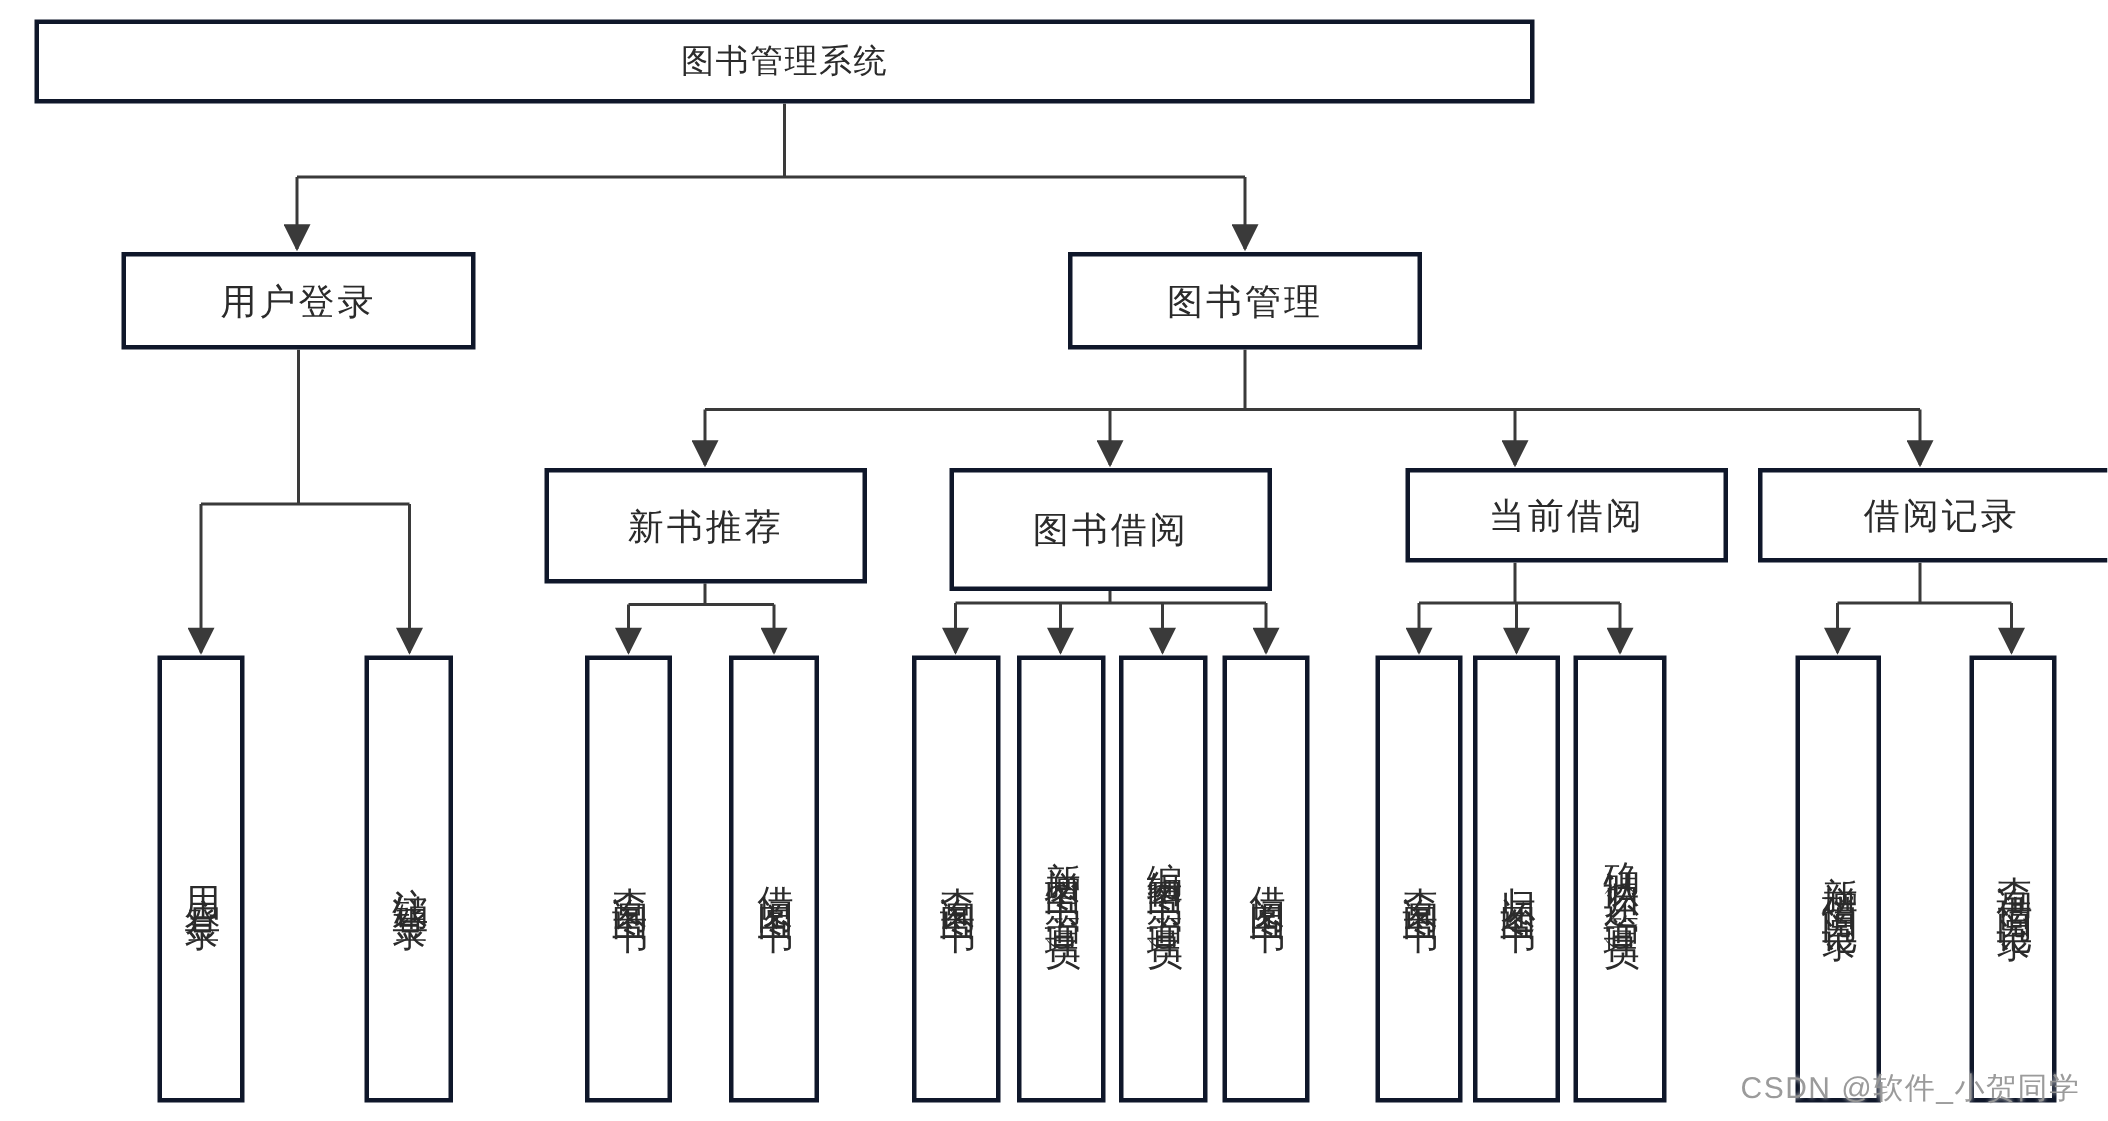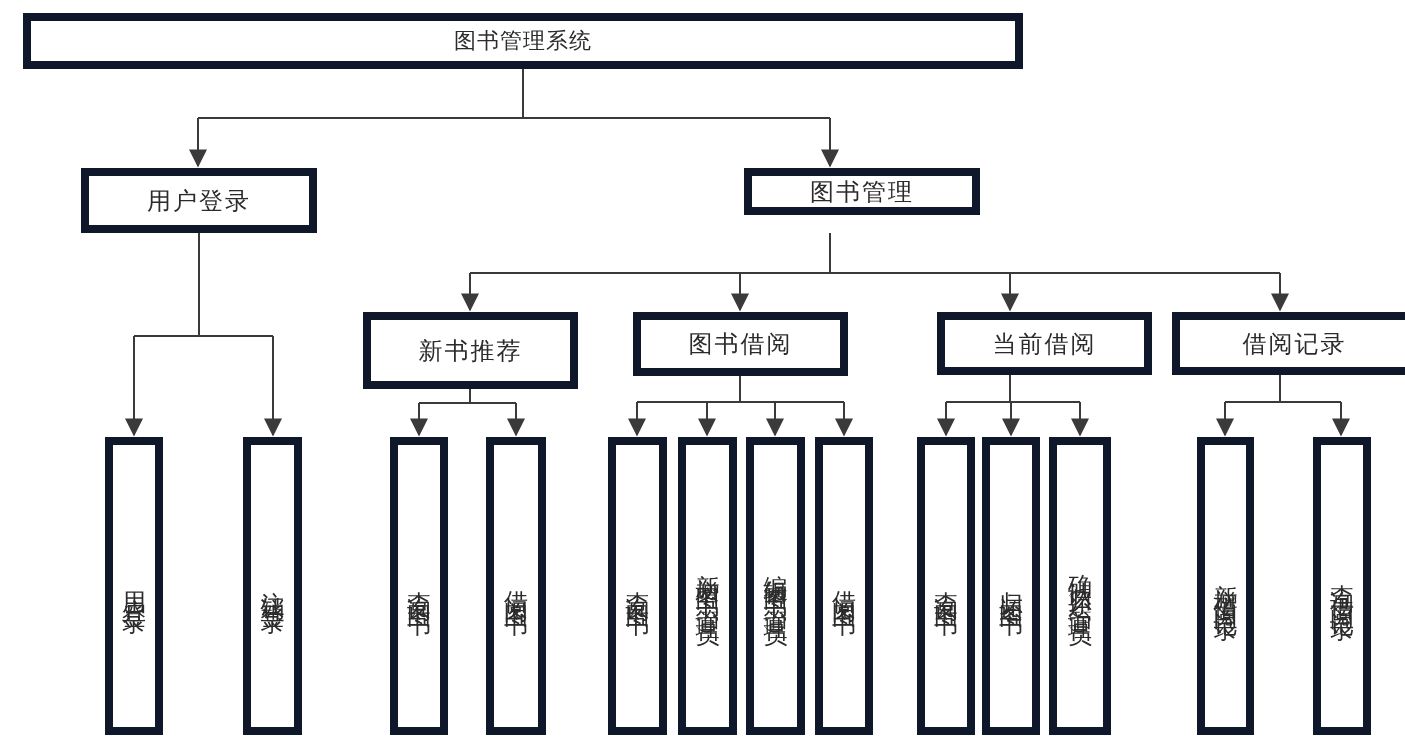--- a/index.html
+++ b/index.html
@@ -20,21 +20,21 @@
     position: absolute;
     left: 0; top: 0;
     width: 1405px;
     height: 747px;
     z-index: 1;
   }
   .box {
     position: absolute;
     box-sizing: border-box;
     background: #ffffff;
-    border: 8px solid #0f172a;
+    border: 3px solid #0f172a;
     display: flex;
     align-items: center;
     justify-content: center;
     color: #2b2b2b;
     z-index: 2;
     white-space: nowrap;
   }
   .h-box { font-size: 24px; letter-spacing: 2px; }
   .root-box { font-size: 22px; letter-spacing: 1px; }
   .v-box {
@@ -100,24 +100,24 @@
 
       <path d="M1280,375 V402 M1225,402 H1341"></path>
       <line x1="1225" y1="402" x2="1225" y2="435" marker-end="url(#arrow)"></line>
       <line x1="1341" y1="402" x2="1341" y2="435" marker-end="url(#arrow)"></line>
     </g>
   </svg>
 
   <div class="box h-box root-box" style="left:23px; top:13px; width:1000px; height:56px;">图书管理系统</div>
 
   <div class="box h-box" style="left:81px; top:168px; width:236px; height:65px;">用户登录</div>
-  <div class="box h-box" style="left:744px; top:168px; width:236px; height:47px;">图书管理</div>
+  <div class="box h-box" style="left:712px; top:168px; width:236px; height:65px;">图书管理</div>
 
   <div class="box h-box" style="left:363px; top:312px; width:215px; height:77px;">新书推荐</div>
-  <div class="box h-box" style="left:633px; top:312px; width:215px; height:64px;font-family:Liberation Serif, serif;">图书借阅</div>
+  <div class="box h-box" style="left:633px; top:312px; width:215px; height:82px;font-family:Liberation Serif, serif;">图书借阅</div>
   <div class="box h-box" style="left:937px; top:312px; width:215px; height:63px;">当前借阅</div>
   <div class="box h-box" style="left:1172px; top:312px; width:245px; height:63px;">借阅记录</div>
 
   <div class="box v-box" style="left:105px; top:437px; width:58px; height:298px;">用户登录</div>
   <div class="box v-box" style="left:243px; top:437px; width:59px; height:298px;">注销登录</div>
 
   <div class="box v-box" style="left:390px; top:437px; width:58px; height:298px;">查询图书</div>
   <div class="box v-box" style="left:486px; top:437px; width:60px; height:298px;">借阅图书</div>
 
   <div class="box v-box" style="left:608px; top:437px; width:59px; height:298px;">查询图书</div>
@@ -125,14 +125,15 @@
   <div class="box v-box" style="left:746px; top:437px; width:59px; height:298px;">编辑图书（管理员）</div>
   <div class="box v-box" style="left:815px; top:437px; width:58px; height:298px;">借阅图书</div>
 
   <div class="box v-box" style="left:917px; top:437px; width:58px; height:298px;">查询图书</div>
   <div class="box v-box" style="left:982px; top:437px; width:58px; height:298px;">归还图书</div>
   <div class="box v-box" style="left:1049px; top:437px; width:62px; height:298px;">确认归还（管理员）</div>
 
   <div class="box v-box" style="left:1197px; top:437px; width:57px; height:298px;">新增借阅记录</div>
   <div class="box v-box" style="left:1313px; top:437px; width:58px; height:298px;">查询借阅记录</div>
 
+  <div class="watermark">CSDN @软件_小贺同学</div>
 
 </div>
 
 </body></html>

